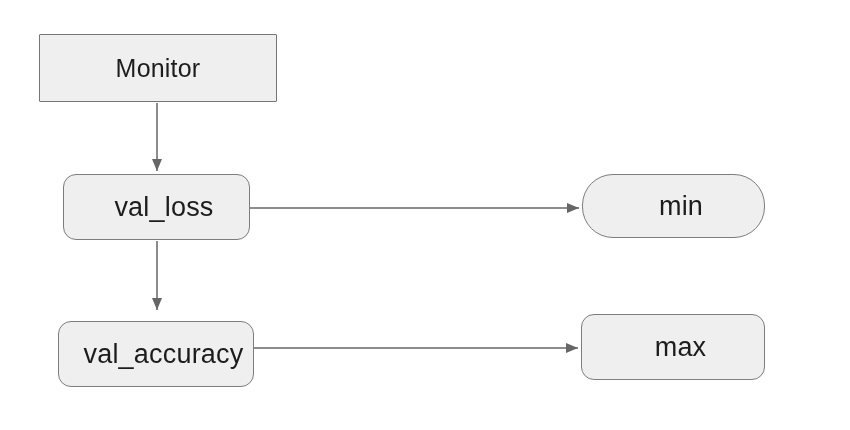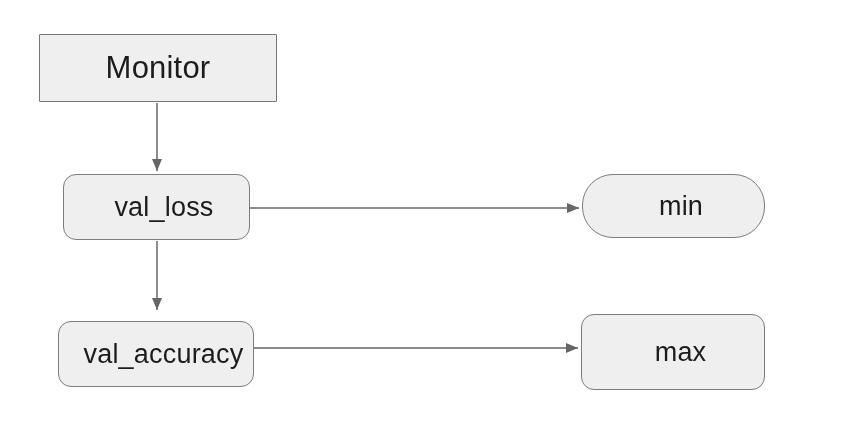--- a/index.html
+++ b/index.html
@@ -36,33 +36,33 @@
   .node .label {
     font-size: 27px;
     letter-spacing: 0.2px;
     white-space: nowrap;
   }
   .header-box {
     border-radius: 1px;
     border-color: #757575;
   }
   .header-box .label {
-    font-size: 31px;
+    font-size: 25px;
   }
   .rounded-box {
     border-radius: 13px;
     padding-left: 15px;
   }
   
   #box-monitor      { left: 39px;  top: 34px;  width: 238px; height: 68px; }
   #box-mode         { left: 556px; top: 33px;  width: 235px; height: 68px; }
   #box-val-loss     { left: 63px;  top: 174px; width: 187px; height: 66px; }
   #box-min          { left: 582px; top: 174px; width: 183px; height: 64px; border-radius: 31px; }
   #box-val-accuracy { left: 58px;  top: 321px; width: 196px; height: 66px; }
-  #box-max          { left: 581px; top: 314px; width: 184px; height: 76px; }
+  #box-max          { left: 581px; top: 314px; width: 184px; height: 66px; }
 </style>
 </head>
 <body>
 
 <div class="stage">
 
   <svg class="edge-layer" width="850" height="430" viewBox="0 0 850 430" xmlns="http://www.w3.org/2000/svg">
     <defs>
       <marker id="arrowhead" markerUnits="userSpaceOnUse" markerWidth="14" markerHeight="12" refX="12" refY="5" orient="auto">
         <path d="M0,0 L12,5 L0,10 Z" fill="#666666"></path>

